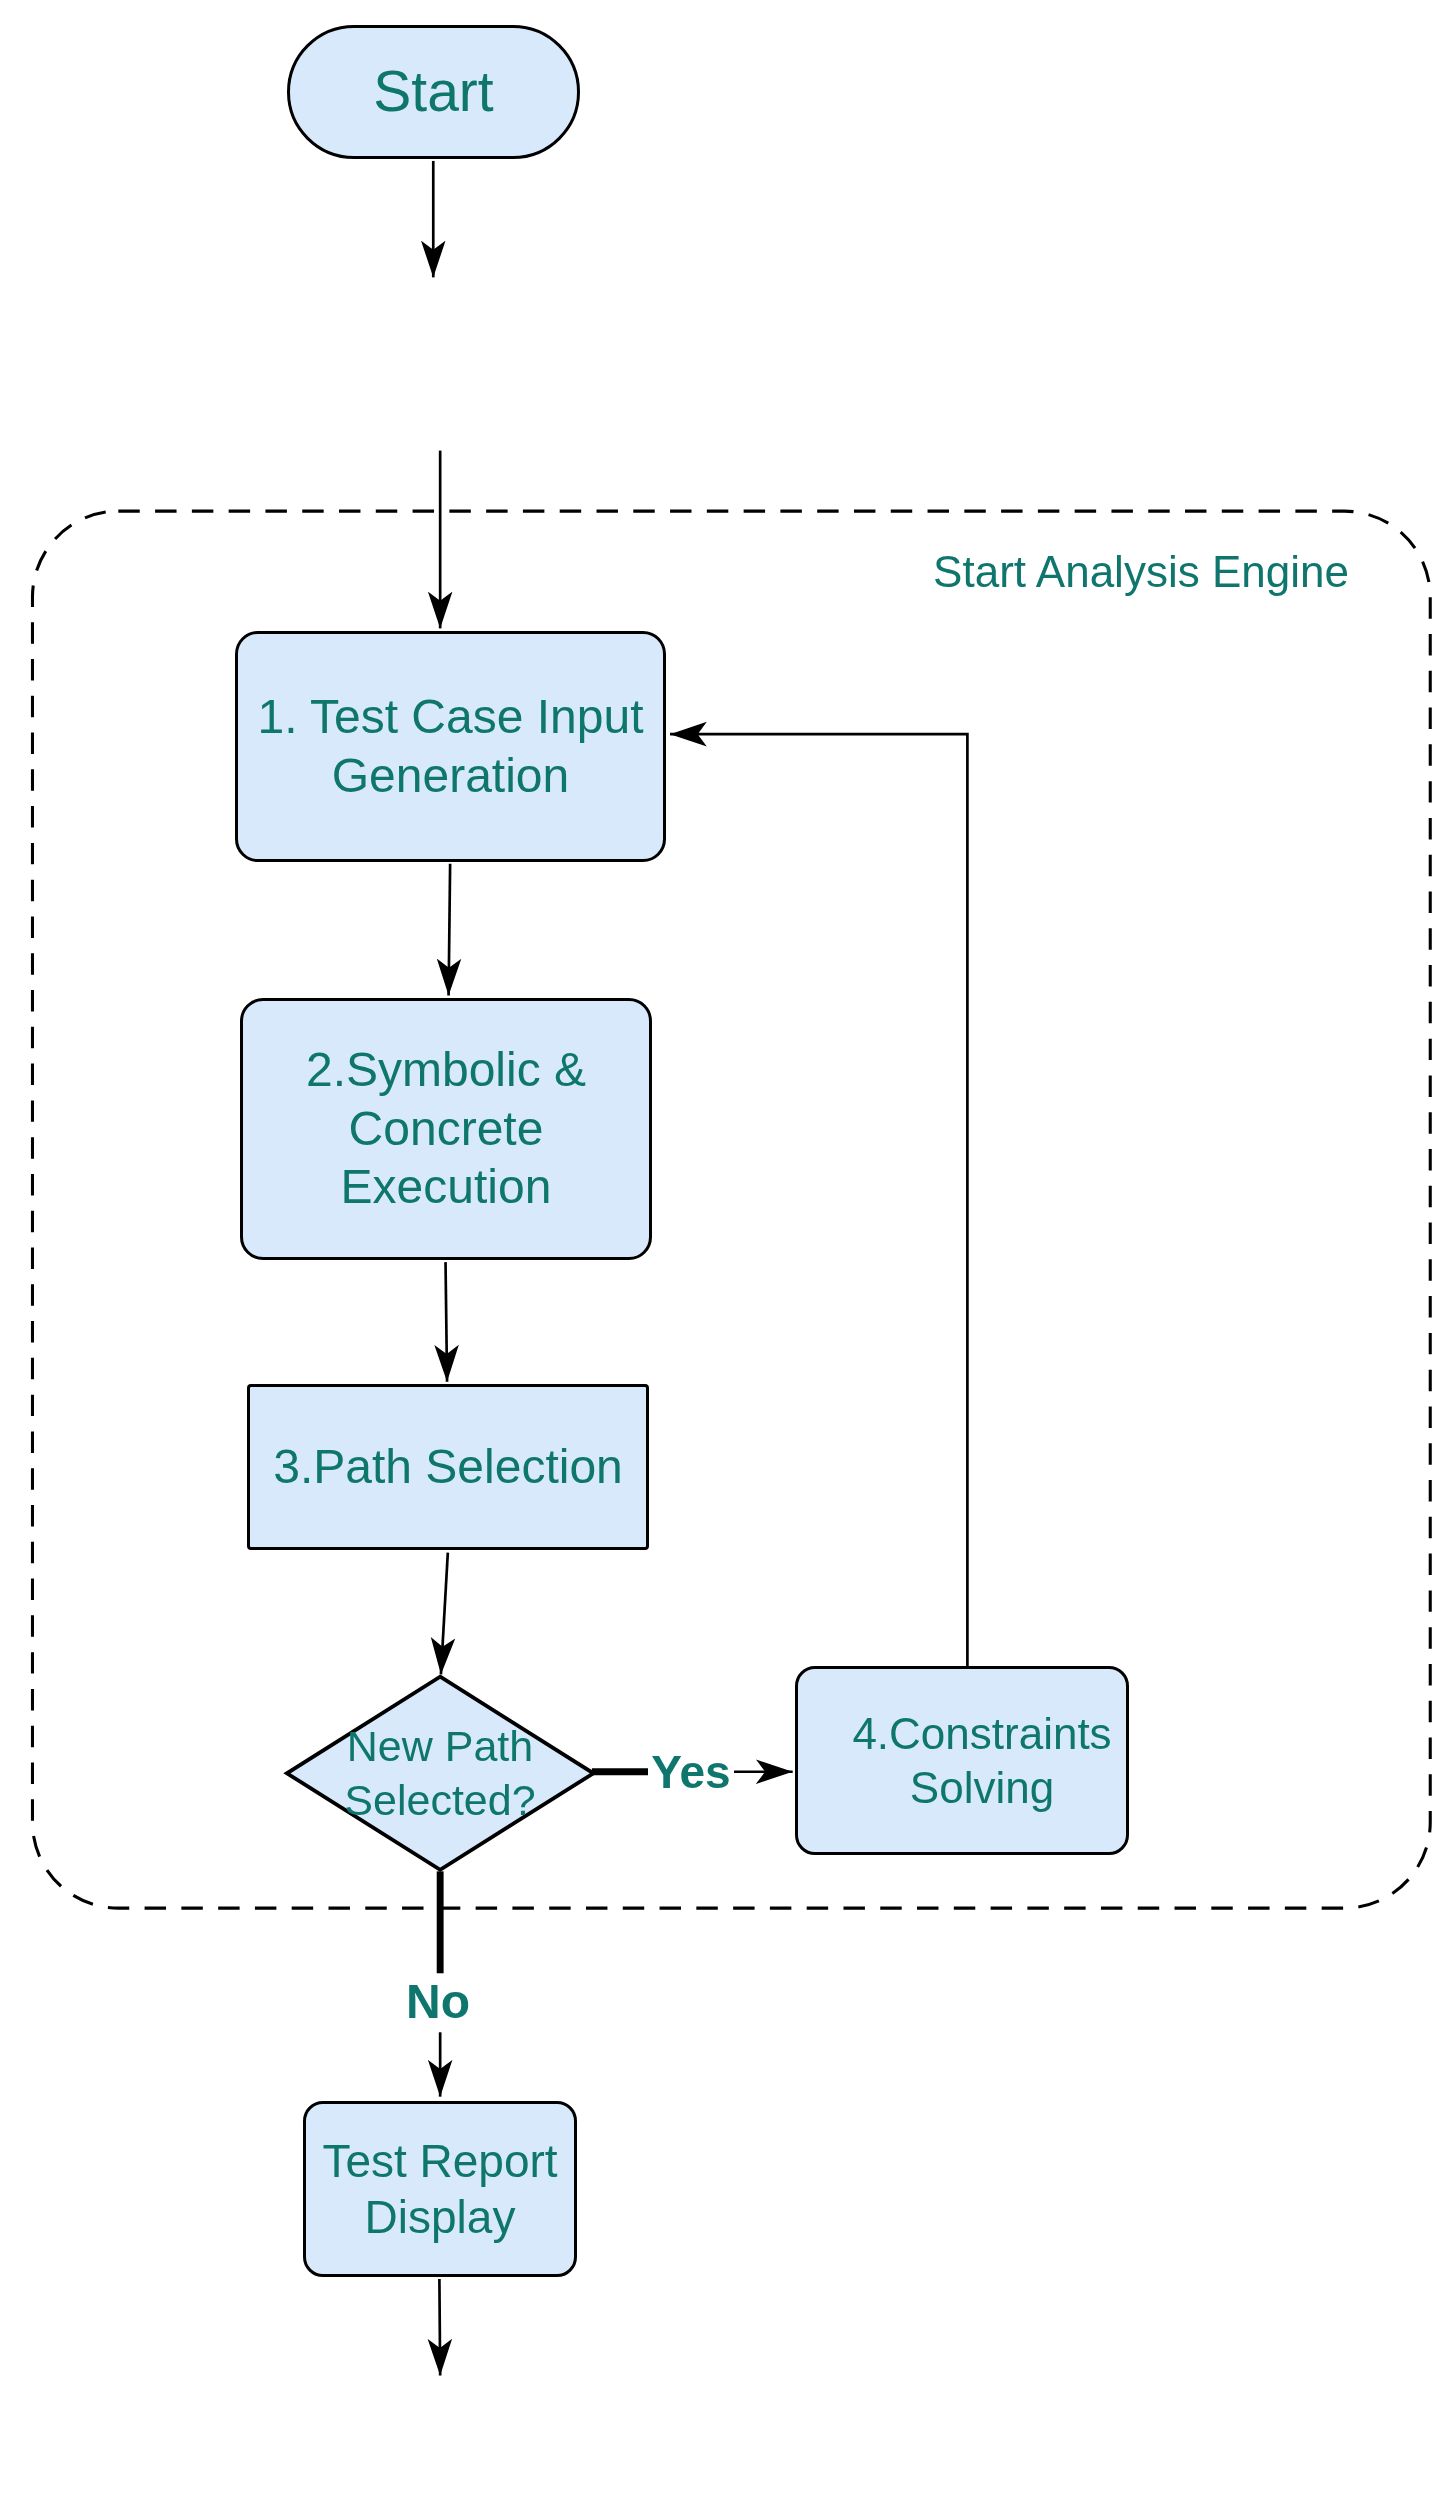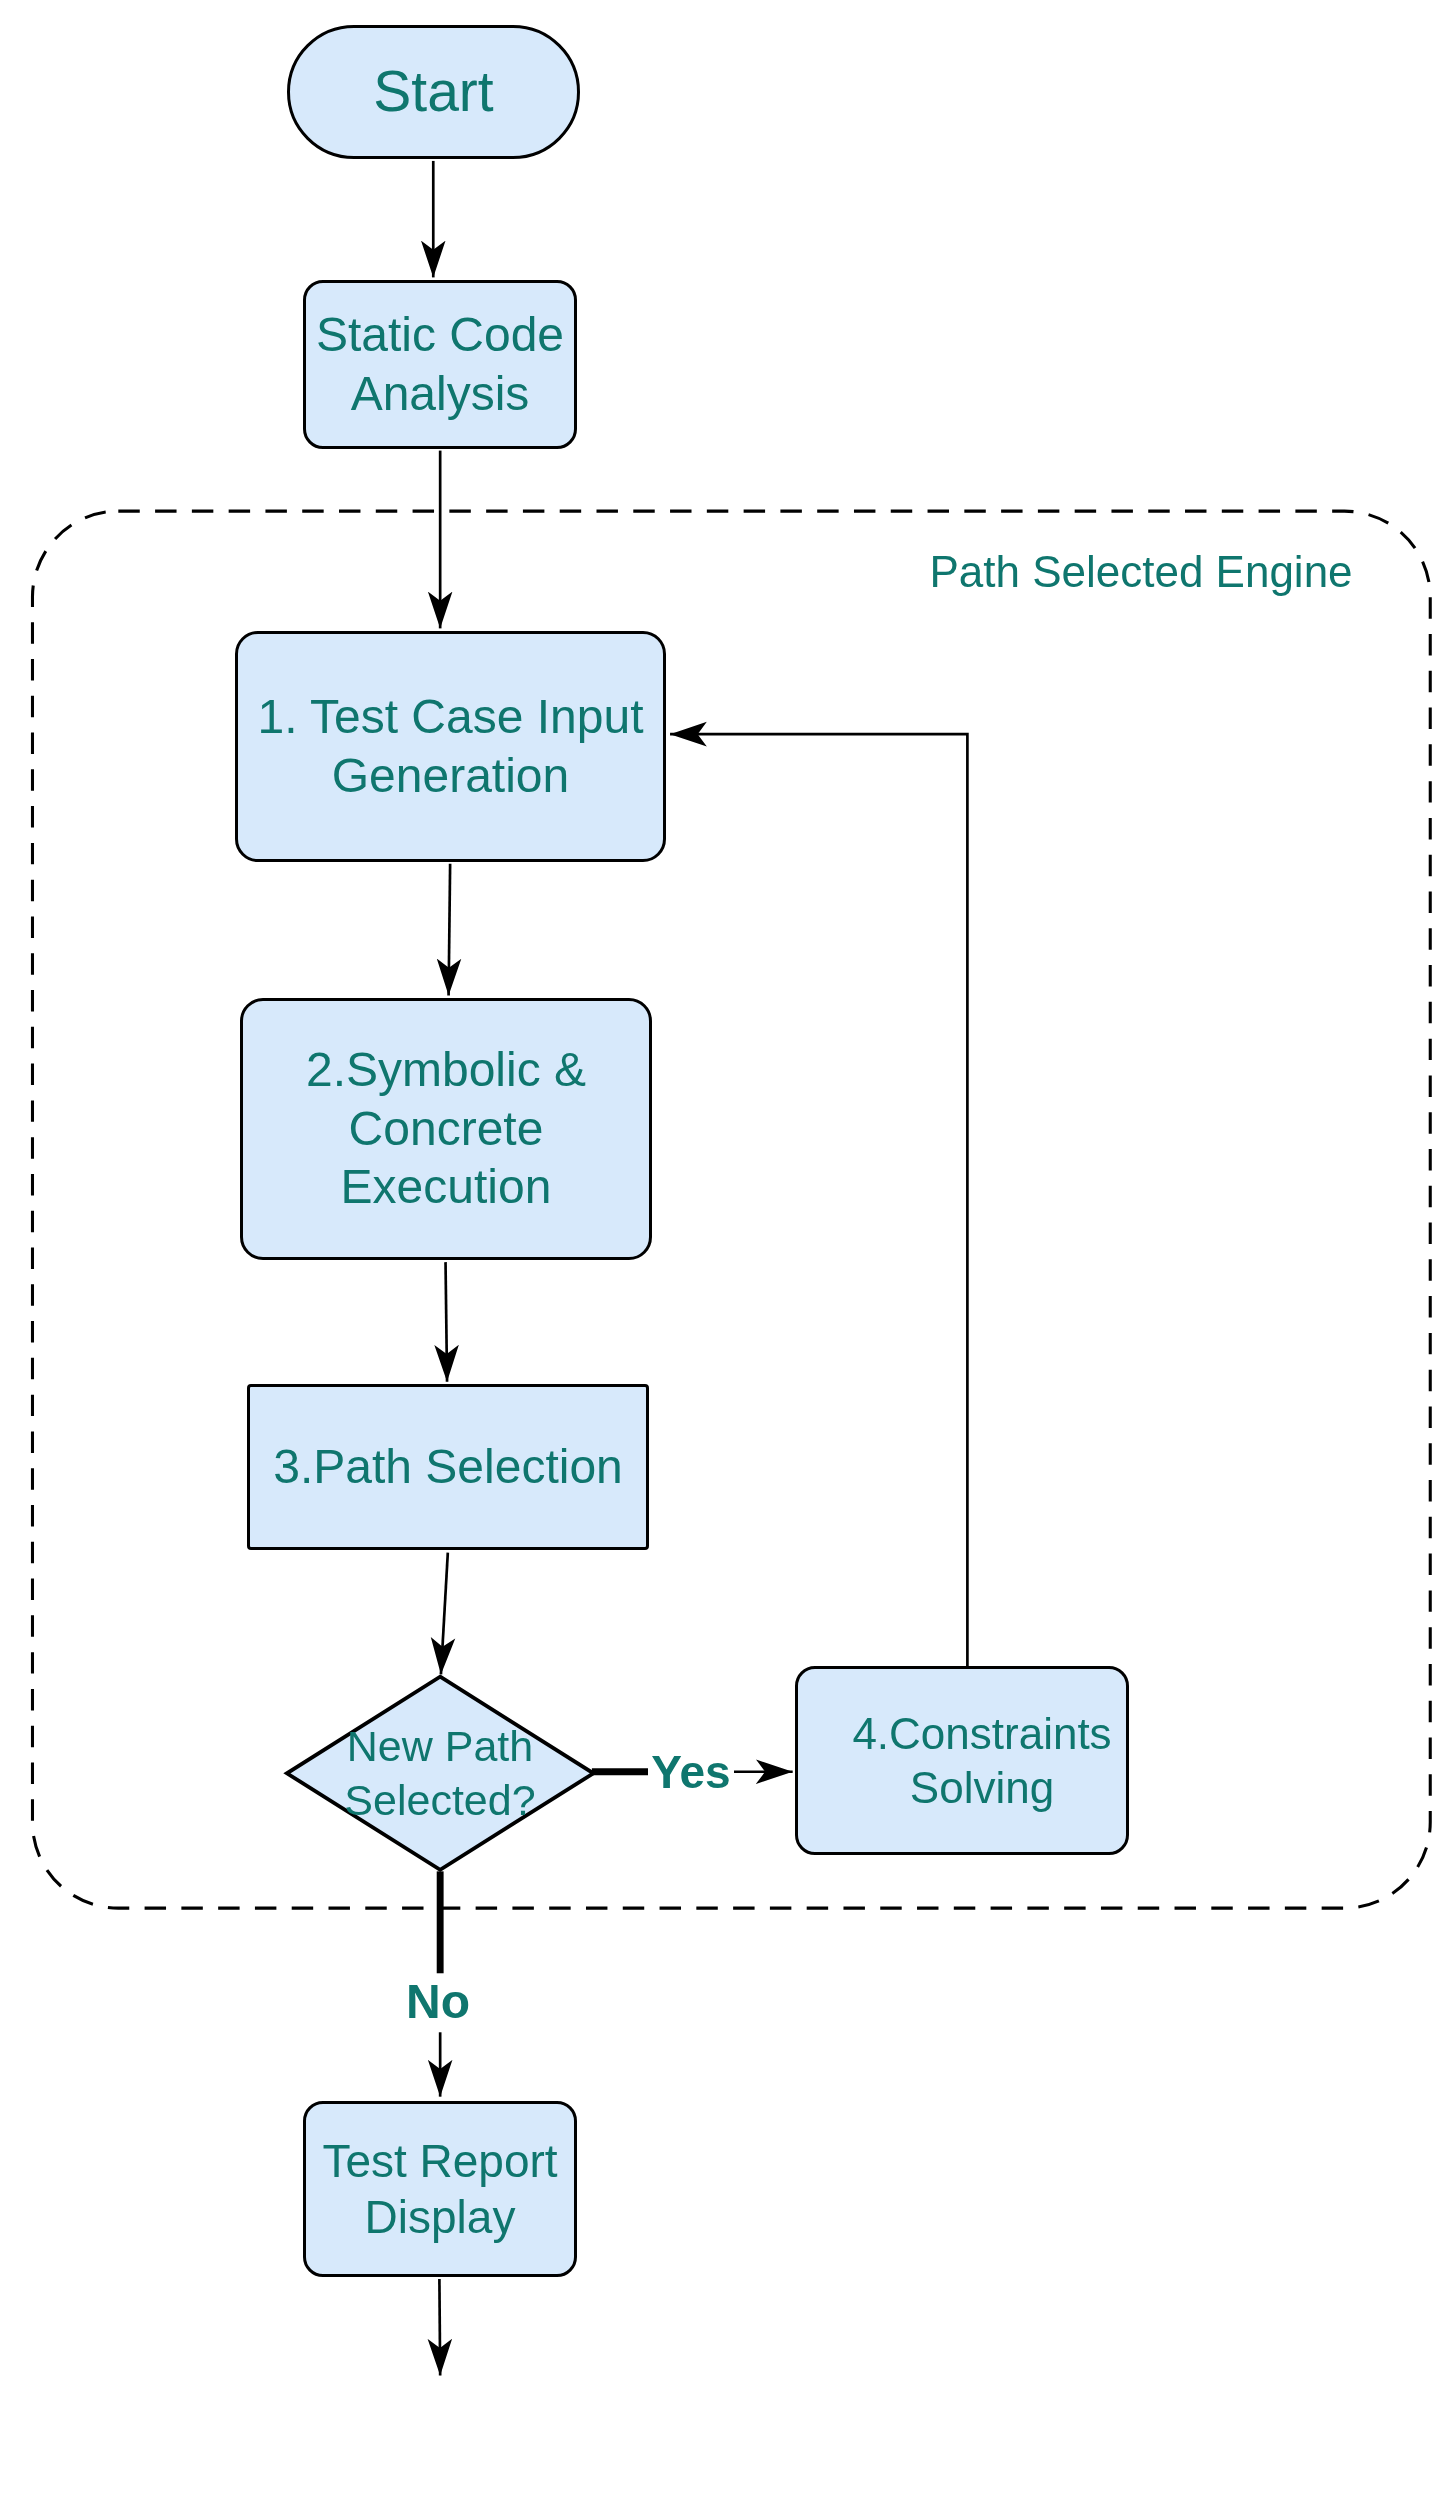--- a/index.html
+++ b/index.html
@@ -80,40 +80,38 @@
     <path d="M574,2442 L574,2575" fill="none" stroke="#000000" stroke-width="9"></path>
     <path d="M574,2652 L574,2736" fill="none" stroke="#000000" stroke-width="3.5" marker-end="url(#arrow)"></path>
 
     <path d="M573,2974 L574,3100" fill="none" stroke="#000000" stroke-width="3.5" marker-end="url(#arrow)"></path>
 
     <polygon points="574,2188 774,2314 574,2440 374,2314" fill="#d7e9fb" stroke="#000000" stroke-width="5"></polygon>
   </svg>
 
   <div class="node terminator" id="node-start">Start</div>
 
-  <div class="node" id="node-static">Static Code
-Analysis</div>
 
   <div class="node" id="node-generation">1. Test Case Input
 Generation</div>
 
   <div class="node" id="node-execution">2.Symbolic &amp;
 Concrete
 Execution</div>
 
   <div class="node" id="node-selection">3.Path Selection</div>
 
   <div class="node" id="node-constraints">4.Constraints
 Solving</div>
 
   <div class="node" id="node-report">Test Report
 Display</div>
 
 
-  <div class="floating-label" id="label-engine">Path Selected Engine</div>
+  <div class="floating-label" id="label-engine">Start Analysis Engine</div>
 
   <div class="floating-label" id="label-diamond">New Path
 Selected?</div>
 
   <div class="floating-label" id="label-yes">Yes</div>
 
   <div class="floating-label" id="label-no">No</div>
 
 </div>
 

